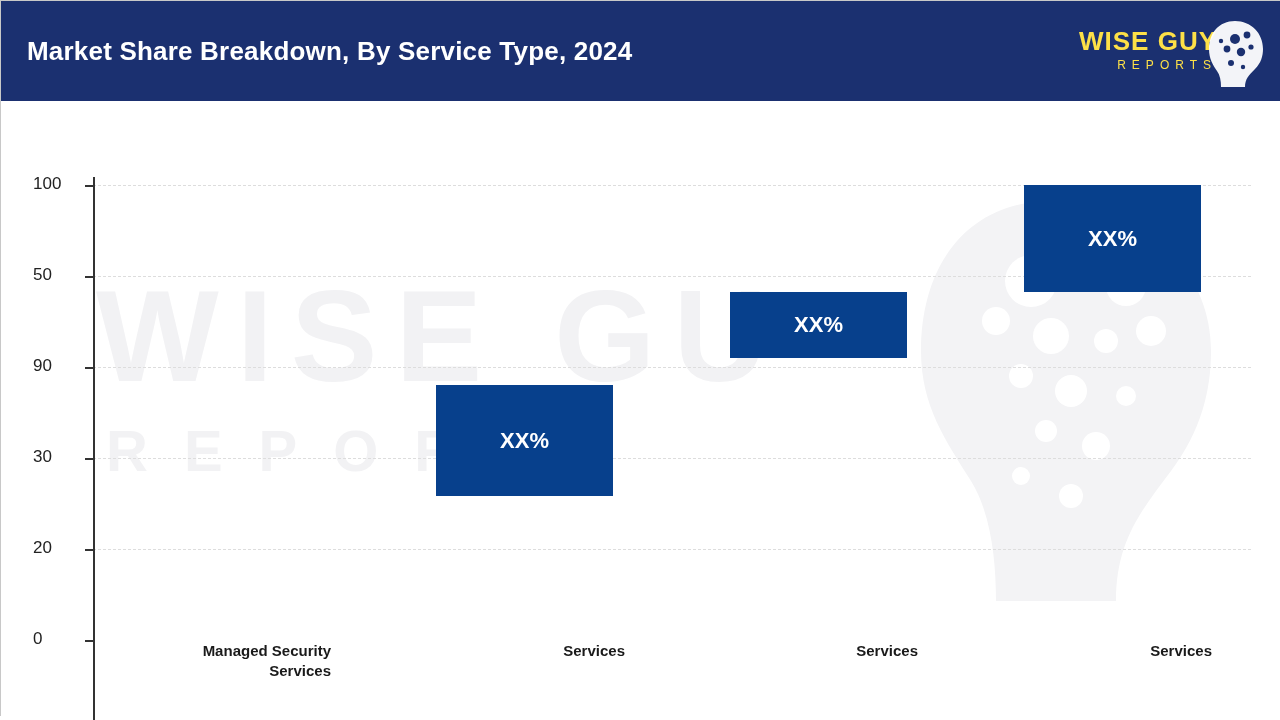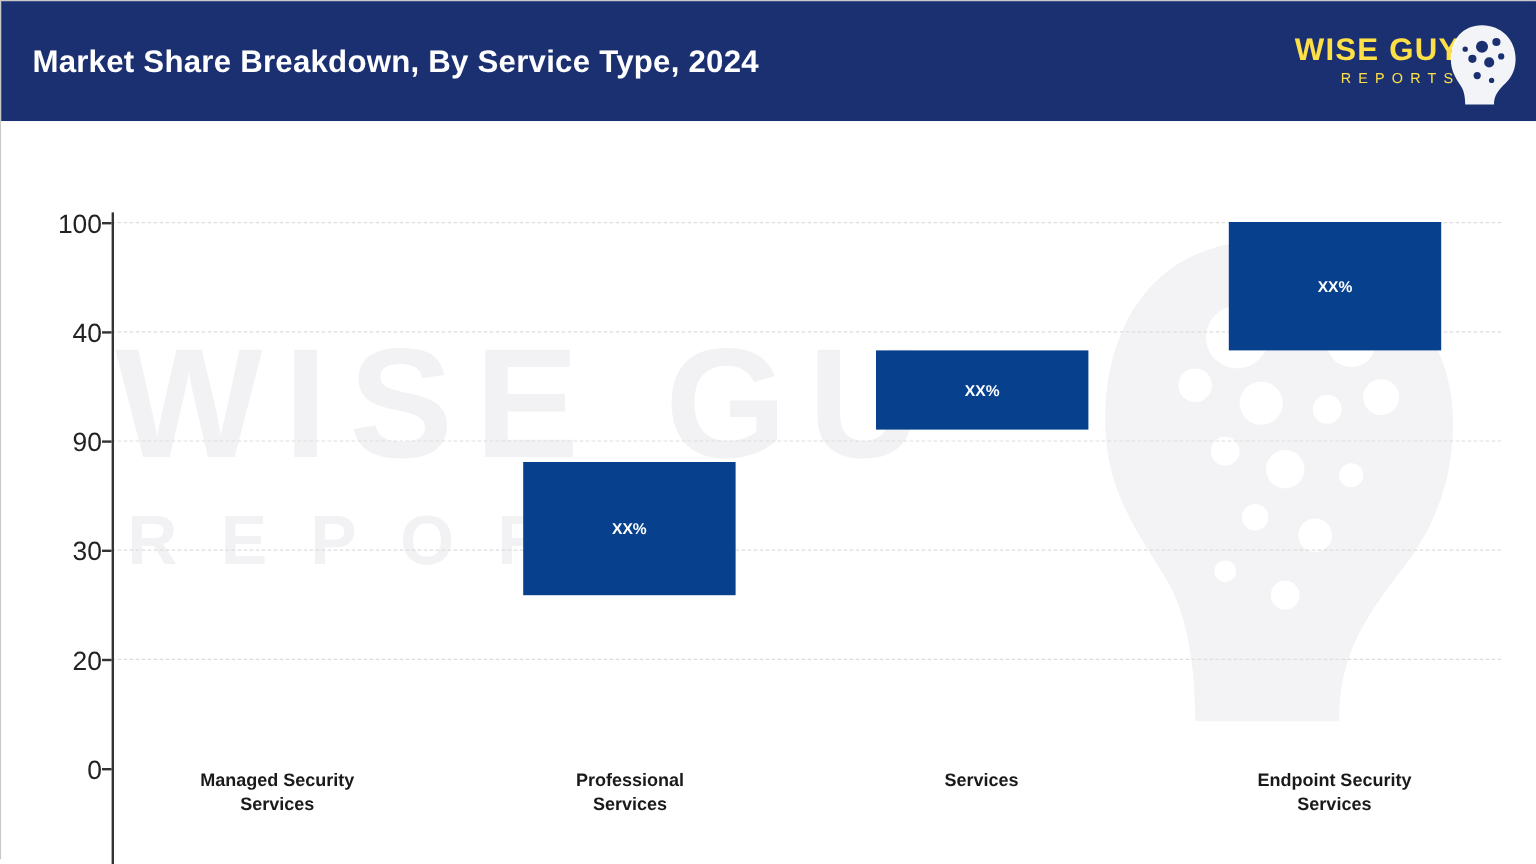--- a/index.html
+++ b/index.html
@@ -136,22 +136,22 @@
     left: 92px;
     top: 76px;
     width: 0;
     height: 553px;
     border-left: 2px solid #333333;
   }
   .ytick {
     position: absolute;
     right: 0;
     width: 52px;
-    text-align: right;
-    font-size: 22px;
+    text-align: left;
+    font-size: 17px;
     color: #222222;
     transform: translateY(-11px);
   }
   .ytick-wrap {
     position: absolute;
     left: 24px;
     width: 60px;
     height: 0;
   }
   .tickmark {
@@ -165,27 +165,27 @@
 
   .bar {
     position: absolute;
     background: #07408c;
     display: flex;
     align-items: center;
     justify-content: center;
   }
   .bar-label {
     color: #ffffff;
-    font-size: 13px;
+    font-size: 22px;
     font-weight: bold;
   }
 
   .xlabel {
     position: absolute;
-    text-align: center;
+    text-align: right;
     font-size: 15px;
     font-weight: bold;
     color: #1a1a1a;
     line-height: 20px;
   }
 </style>
 </head>
 <body>
 
 <div class="page">
@@ -250,21 +250,21 @@
     <div class="tickmark" style="top:175px;"></div>
     <div class="tickmark" style="top:266px;"></div>
     <div class="tickmark" style="top:357px;"></div>
     <div class="tickmark" style="top:448px;"></div>
     <div class="tickmark" style="top:539px;"></div>
 
     <div class="ytick-wrap" style="top:84px;">
       <div class="ytick">100</div>
     </div>
     <div class="ytick-wrap" style="top:175px;">
-      <div class="ytick">40</div>
+      <div class="ytick">50</div>
     </div>
     <div class="ytick-wrap" style="top:266px;">
       <div class="ytick">90</div>
     </div>
     <div class="ytick-wrap" style="top:357px;">
       <div class="ytick">30</div>
     </div>
     <div class="ytick-wrap" style="top:448px;">
       <div class="ytick">20</div>
     </div>
@@ -283,25 +283,23 @@
 
     <div class="bar" style="left:1023px; top:84px; width:177px; height:107px;">
       <span class="bar-label">XX%</span>
     </div>
 
     <div class="xlabel" style="left:130px; top:540px; width:200px;">
       <div>Managed Security</div>
       <div>Services</div>
     </div>
     <div class="xlabel" style="left:424px; top:540px; width:200px;">
-      <div>Professional</div>
       <div>Services</div>
     </div>
     <div class="xlabel" style="left:717px; top:540px; width:200px;">
       <div>Services</div>
     </div>
     <div class="xlabel" style="left:1011px; top:540px; width:200px;">
-      <div>Endpoint Security</div>
       <div>Services</div>
     </div>
 
   </div>
 </div>
 
 </body></html>

